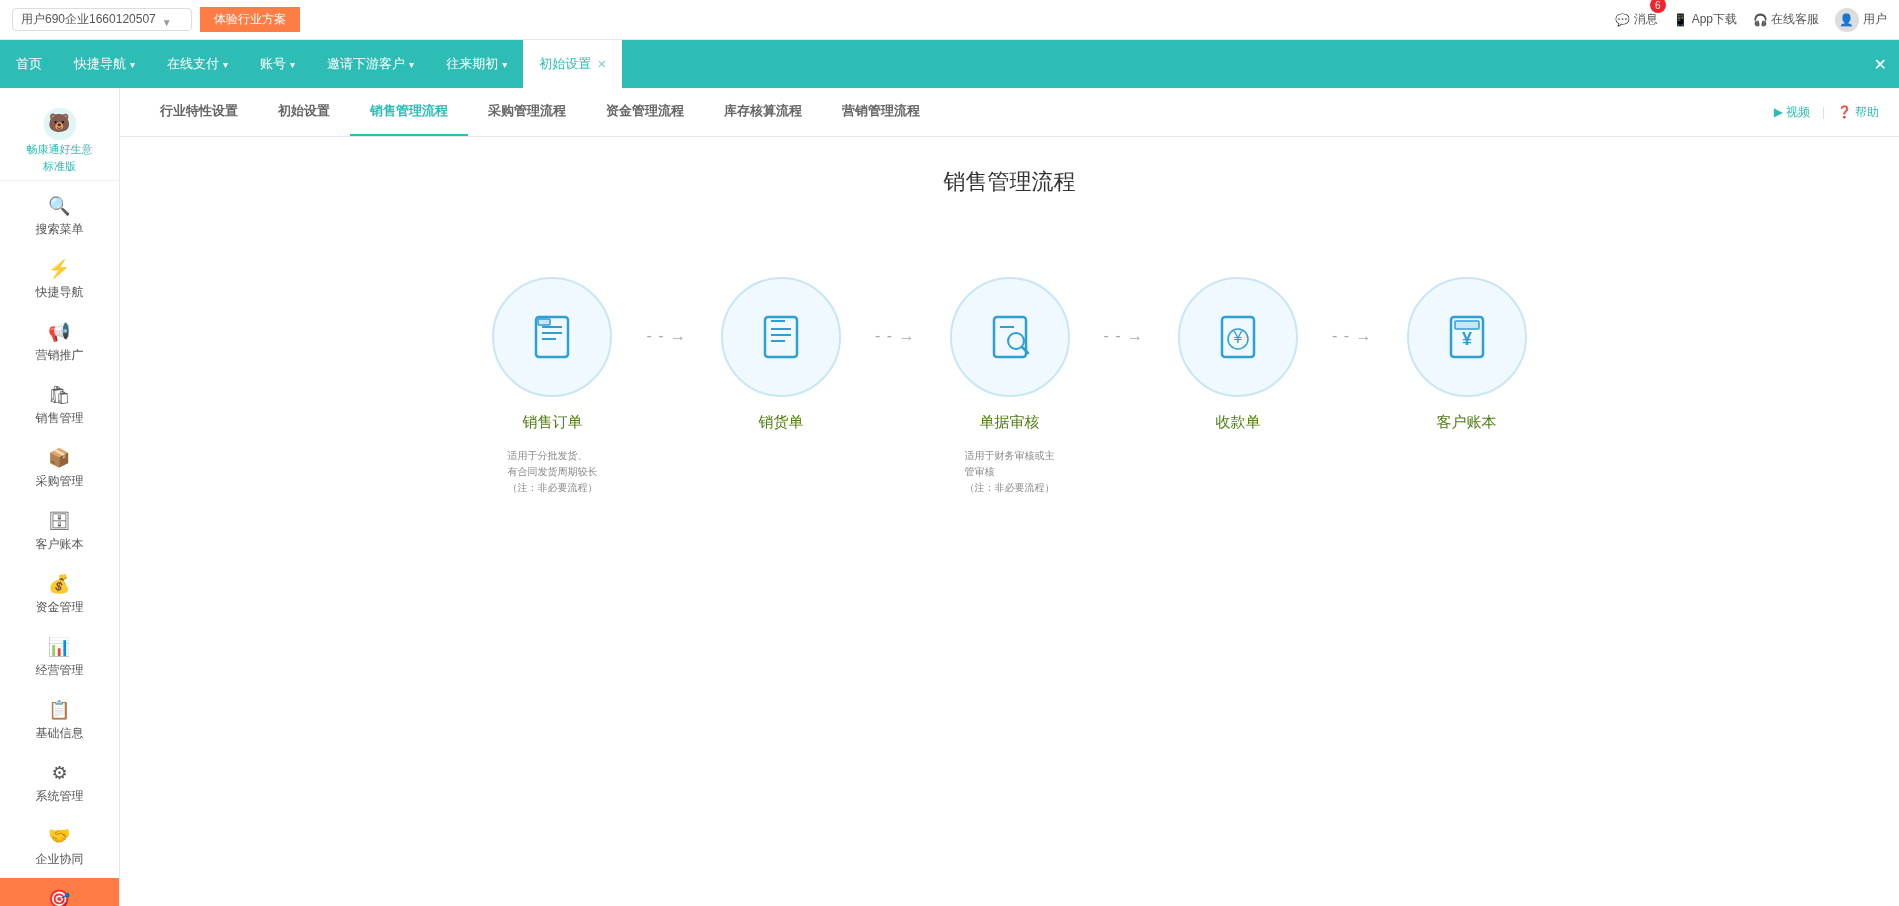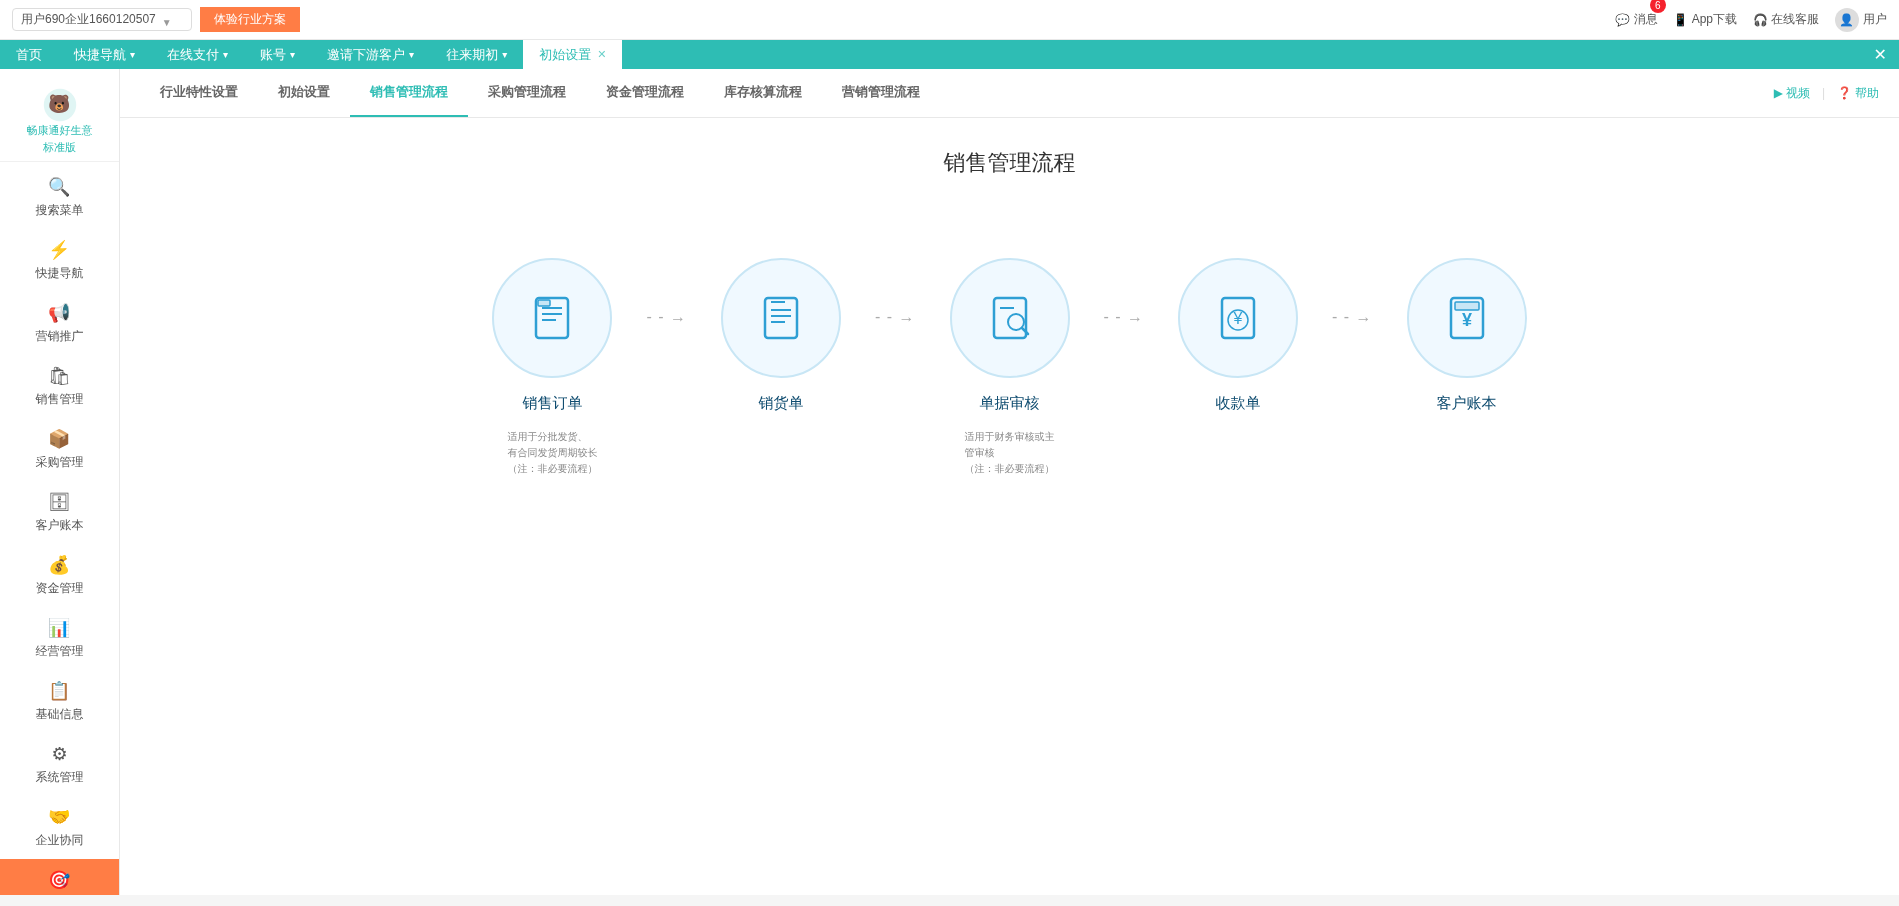--- a/index.html
+++ b/index.html
@@ -84,21 +84,21 @@
       background: #ddd;
       display: flex;
       align-items: center;
       justify-content: center;
       font-size: 12px;
       color: #888;
     }
 
     
     .nav-tabs-bar {
-      height: 29px;
+      height: 48px;
       background: #2ebdb4;
       display: flex;
       align-items: stretch;
       padding-left: 0;
       position: relative;
     }
     .nav-tab {
       display: flex;
       align-items: center;
       padding: 0 16px;
@@ -270,21 +270,21 @@
       background: #f0f9ff;
       display: flex;
       align-items: center;
       justify-content: center;
       font-size: 42px;
       color: #2e9fd4;
     }
     .flow-node-title {
       font-size: 15px;
       font-weight: 500;
-      color: #0c4a6e;
+      color: #4d7c0f;
       text-align: center;
     }
     .flow-node-desc {
       font-size: 10px;
       color: #888;
       text-align: left;
       line-height: 1.6;
     }
     .flow-arrow {
       display: flex;

